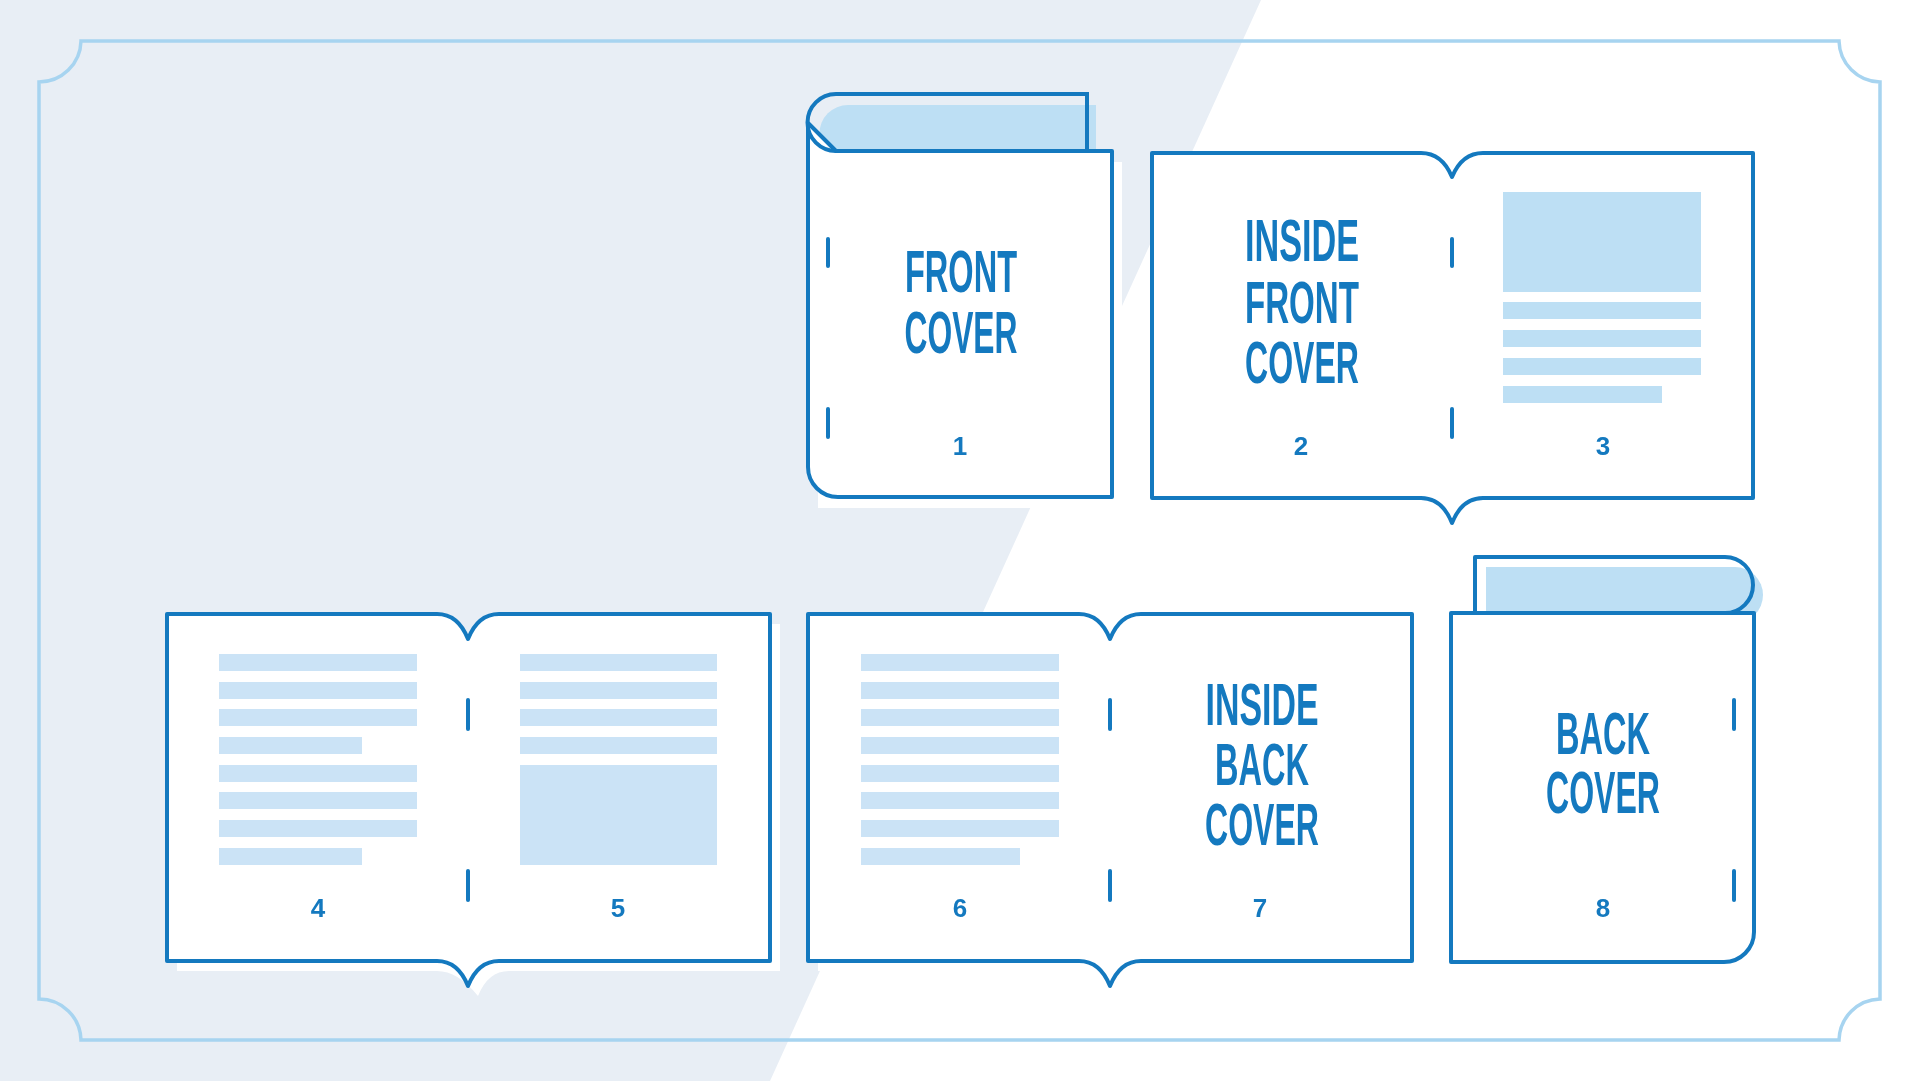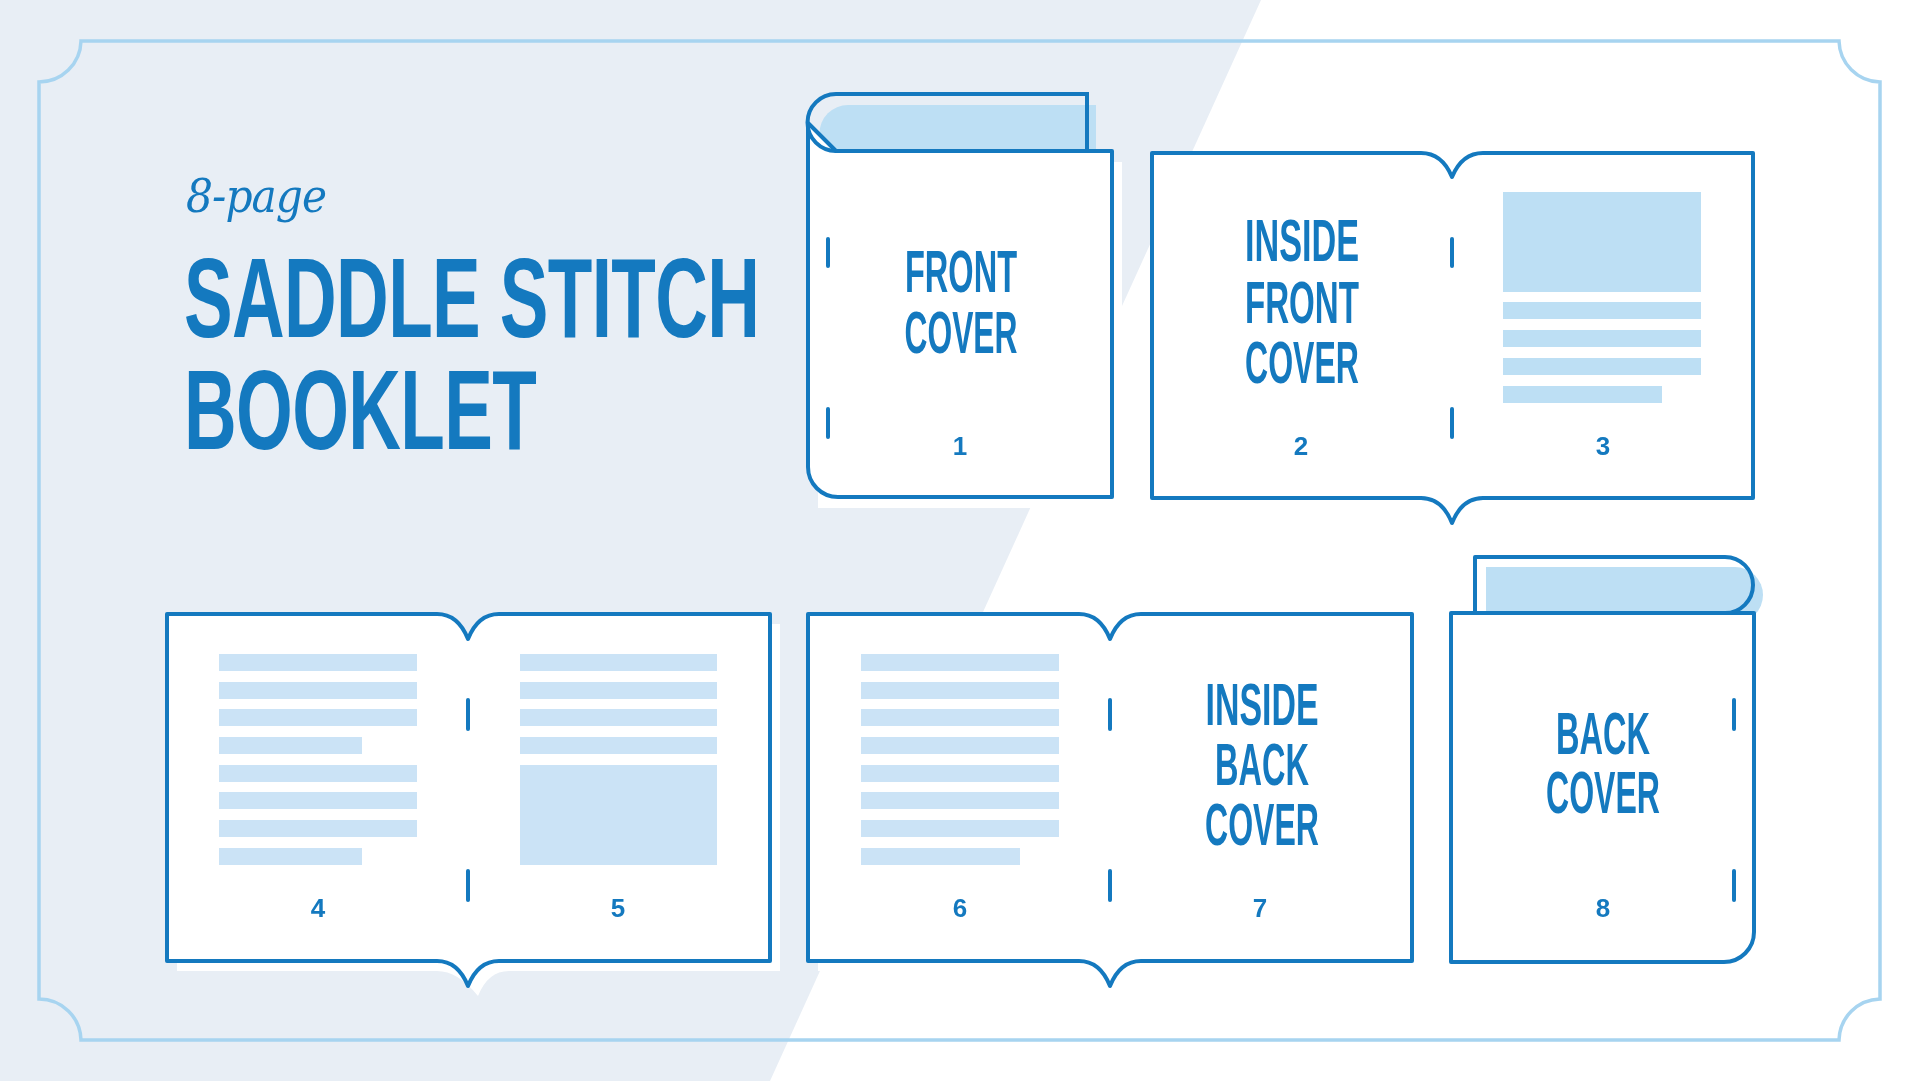--- a/index.html
+++ b/index.html
@@ -125,18 +125,13 @@
       <path d="M1451,613 L1754,613 L1754,932 A30,30 0 0 1 1724,962 L1451,962 Z" fill="#ffffff" stroke="#1479bf" stroke-width="4" stroke-linejoin="round"></path>
       <path d="M1475,613 L1475,557 L1725,557 A28,28 0 0 1 1725,613 L1475,613" fill="none" stroke="#1479bf" stroke-width="4" stroke-linejoin="round"></path>
       <line x1="1734" y1="700" x2="1734" y2="729" stroke="#1479bf" stroke-width="4" stroke-linecap="round"></line>
       <line x1="1734" y1="871" x2="1734" y2="900" stroke="#1479bf" stroke-width="4" stroke-linecap="round"></line>
       <text class="lbl pg-label" x="1603" y="754" textLength="94" lengthAdjust="spacingAndGlyphs">BACK</text>
       <text class="lbl pg-label" x="1603" y="813" textLength="114" lengthAdjust="spacingAndGlyphs">COVER</text>
       <text class="lbl pg-num" x="1603" y="917">8</text>
     </g>
   </svg>
 
-  <div class="title-block">
-    <div class="subtitle">8-page</div>
-    <div class="title-line t1">SADDLE STITCH</div>
-    <div class="title-line">BOOKLET</div>
-  </div>
 </div>
 
 </body></html>

